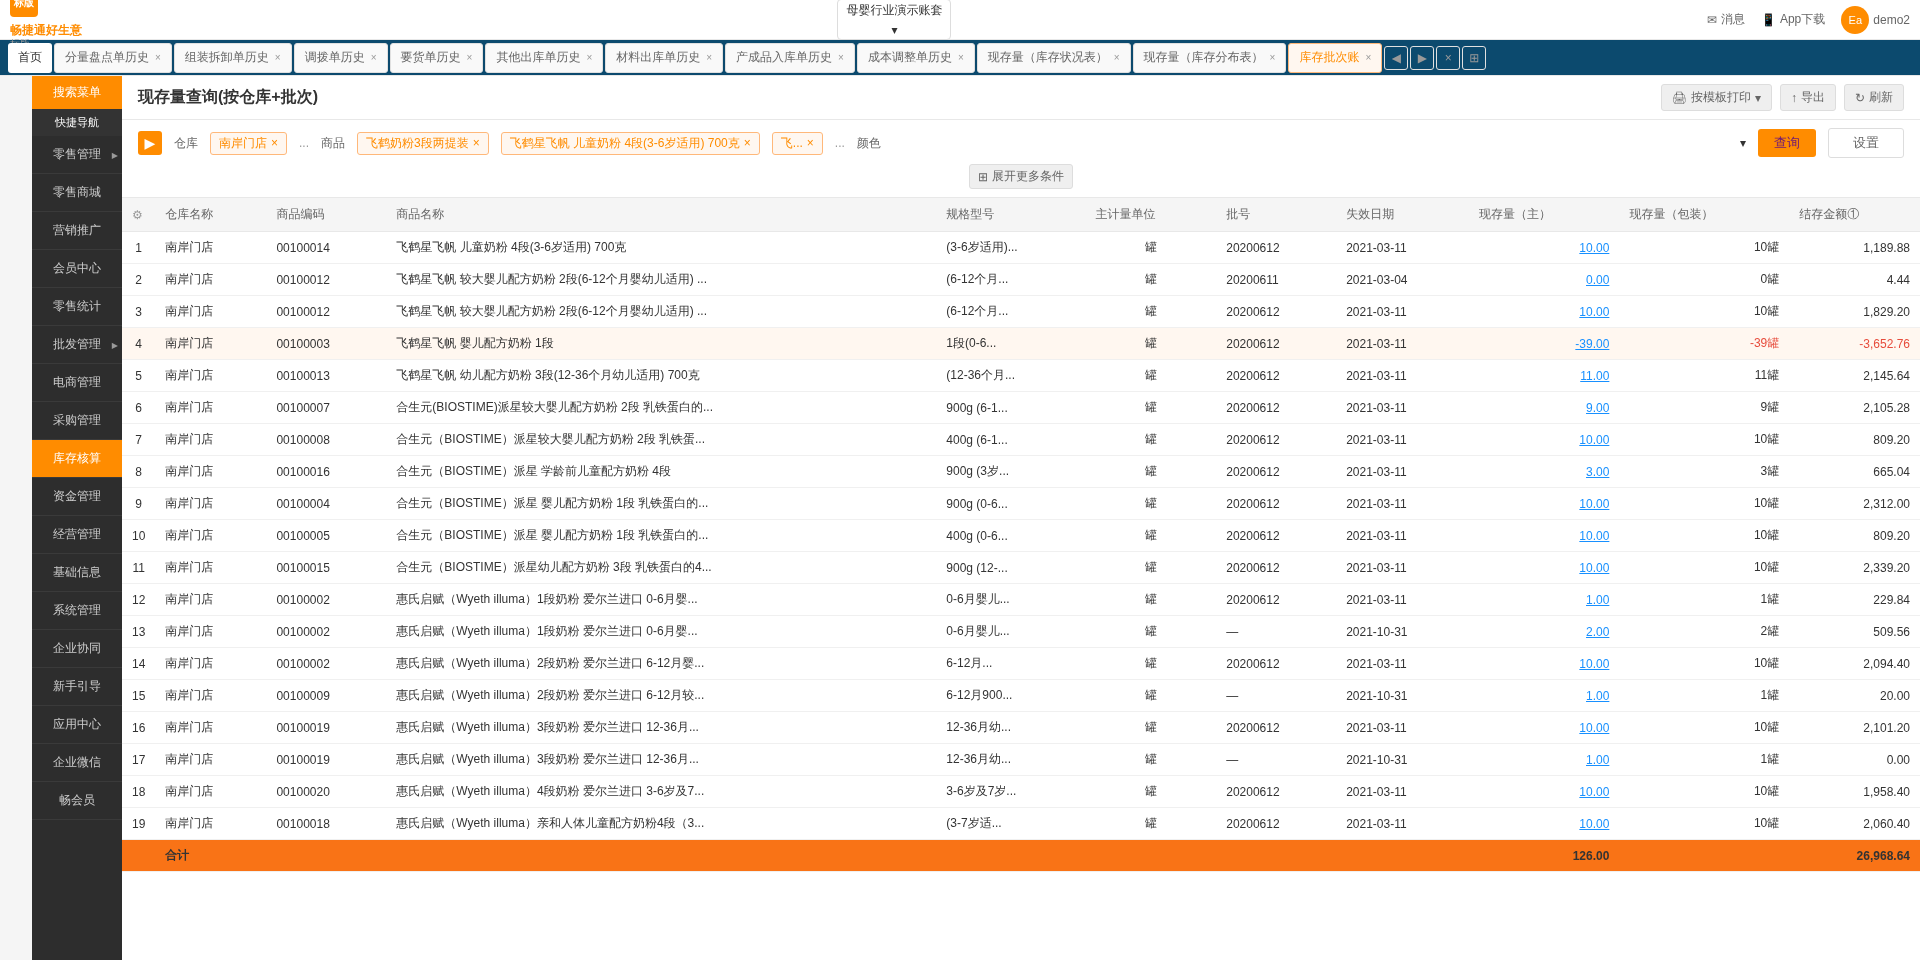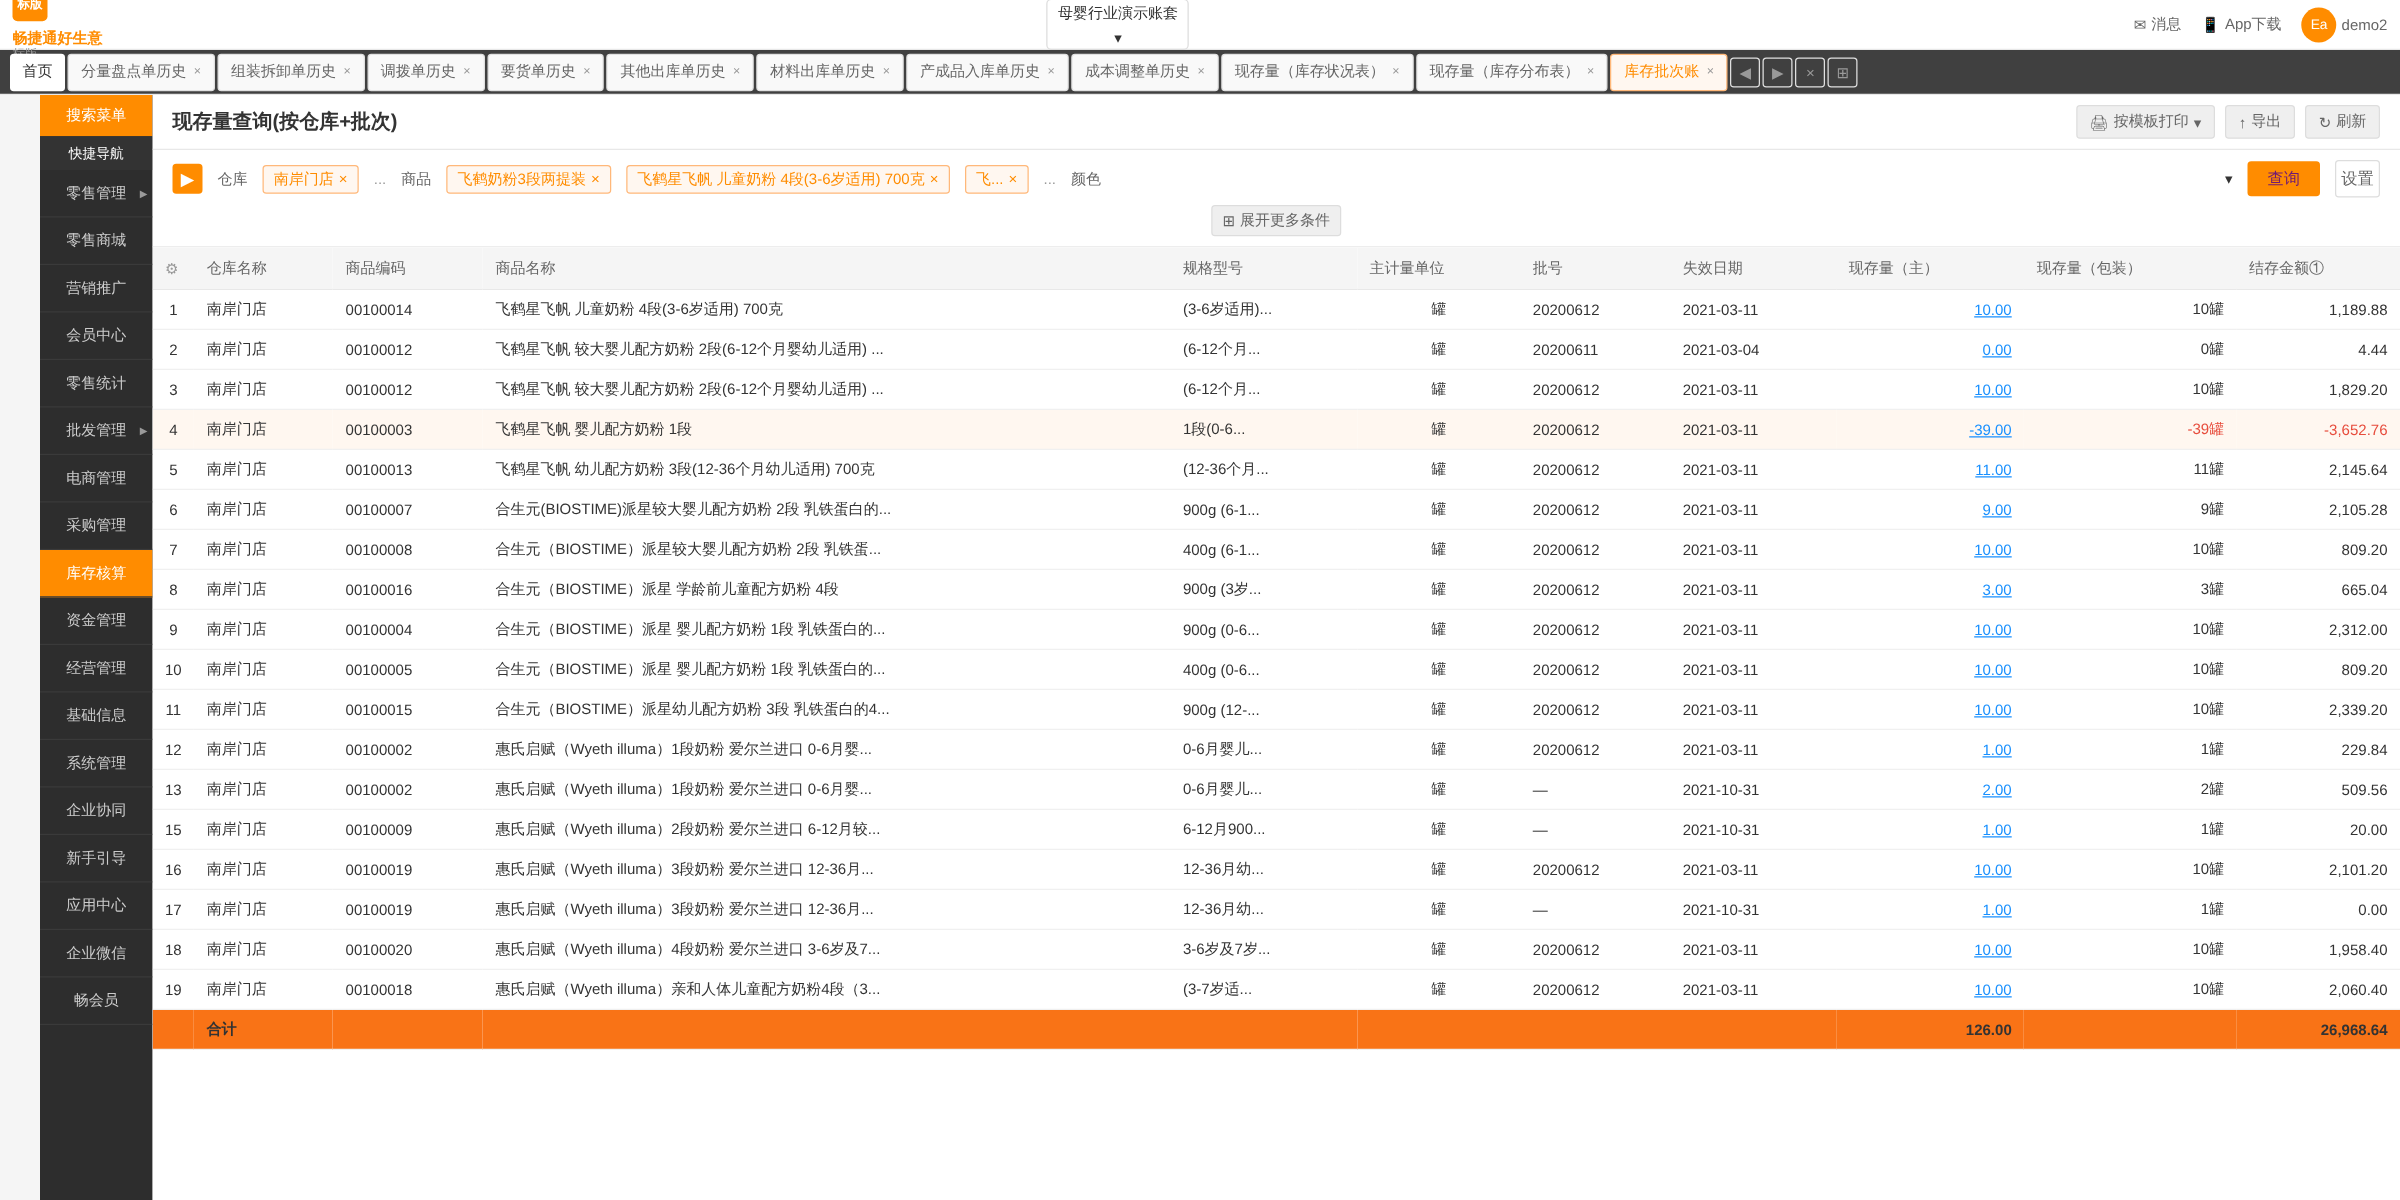--- a/index.html
+++ b/index.html
@@ -13,21 +13,21 @@
     }
     .logo-area { display: flex; align-items: flex-start; gap: 6px; flex-direction: column; }
     .logo-icon { width: 28px; height: 28px; background: #ff8c00; border-radius: 4px; display: flex; align-items: center; justify-content: center; color: #fff; font-size: 10px; font-weight: bold; }
     .dropdown-selector { display: flex; align-items: center; gap: 4px; font-size: 12px; color: #333; cursor: pointer; border: 1px solid #ddd; border-radius: 4px; padding: 2px 8px; flex-direction: column; }
     .header-right { display: flex; align-items: center; gap: 16px; font-size: 12px; color: #666; }
     .header-right-item { display: flex; align-items: center; gap: 4px; cursor: pointer; }
     .avatar { width: 28px; height: 28px; background: #ff8c00; border-radius: 50%; display: flex; align-items: center; justify-content: center; color: #fff; font-size: 11px; }
 
     
     .tab-bar {
-      display: flex; align-items: center; background: #404040; height: 36px;
+      display: flex; align-items: center; background: #0c4a6e; height: 36px;
       border-bottom: 1px solid #e8e8e8; padding: 0 8px; overflow: hidden;
       gap: 2px;
     }
     .tab-item {
       display: flex; align-items: center; gap: 4px; padding: 0 10px;
       height: 30px; border: 1px solid #e0e0e0; border-radius: 3px;
       cursor: pointer; white-space: nowrap; font-size: 12px; color: #666;
       background: #f9f9f9;
     }
     .tab-item.active { background: #fff7f0; color: #ff8c00; border-color: #ffb87a; }
@@ -69,21 +69,21 @@
     
     .filter-area { background: #fff; padding: 8px 16px; border-bottom: 1px solid #e8e8e8; }
     .filter-row { display: flex; align-items: center; gap: 12px; flex-wrap: wrap; margin-bottom: 6px; }
     .filter-expand { display: flex; align-items: center; justify-content: center; }
     .filter-label { font-size: 12px; color: #666; white-space: nowrap; }
     .filter-tag { display: inline-flex; align-items: center; gap: 4px; background: #fff7f0; border: 1px solid #ffb87a; border-radius: 3px; padding: 2px 8px; font-size: 12px; color: #ff8c00; }
     .filter-tag .close { color: #ff8c00; cursor: pointer; }
     .filter-more { color: #999; font-size: 12px; cursor: pointer; }
     .expand-btn { display: flex; align-items: center; gap: 4px; color: #666; font-size: 12px; cursor: pointer; border: 1px solid #ddd; border-radius: 3px; padding: 3px 8px; }
     .btn-query { background: #ff8c00; color: #701a75; border: none; border-radius: 3px; padding: 5px 16px; cursor: pointer; font-size: 13px; }
-    .btn-set { background: #fff; color: #666; border: 1px solid #ddd; border-radius: 3px; padding: 5px 4px; cursor: pointer; font-size: 13px; }
+    .btn-set { background: #fff; color: #666; border: 1px solid #ddd; border-radius: 3px; padding: 5px 24px; cursor: pointer; font-size: 13px; }
     .orange-arrow { width: 24px; height: 24px; background: #ff8c00; color: #fff; border-radius: 3px; display: flex; align-items: center; justify-content: center; cursor: pointer; font-size: 14px; }
 
     
     .table-container { flex: 1; overflow: auto; background: #fff; }
     table { width: 100%; border-collapse: collapse; font-size: 12px; }
     thead tr { background: #f5f5f5; }
     thead th { padding: 8px 10px; text-align: left; border-bottom: 1px solid #e8e8e8; color: #666; font-weight: normal; white-space: nowrap; position: sticky; top: 0; background: #f5f5f5; z-index: 1; }
     tbody tr { border-bottom: 1px solid #f0f0f0; }
     tbody tr.highlight { background: #fff7f0; }
     tbody td { padding: 7px 10px; color: #333; white-space: nowrap; }
@@ -458,20 +458,33 @@
               <td>惠氏启赋（Wyeth illuma）1段奶粉 爱尔兰进口 0-6月婴...</td>
               <td>0-6月婴儿...</td>
               <td class="col-center">罐</td>
               <td>—</td>
               <td>2021-10-31</td>
               <td class="text-link col-right">2.00</td>
               <td class="col-right">2罐</td>
               <td class="col-right">509.56</td>
             </tr>
             <tr>
+              <td class="col-center">14</td>
+              <td>南岸门店</td>
+              <td>00100002</td>
+              <td>惠氏启赋（Wyeth illuma）2段奶粉 爱尔兰进口 6-12月婴...</td>
+              <td>6-12月...</td>
+              <td class="col-center">罐</td>
+              <td>20200612</td>
+              <td>2021-03-11</td>
+              <td class="text-link col-right">10.00</td>
+              <td class="col-right">10罐</td>
+              <td class="col-right">2,094.40</td>
+            </tr>
+            <tr>
               <td class="col-center">15</td>
               <td>南岸门店</td>
               <td>00100009</td>
               <td>惠氏启赋（Wyeth illuma）2段奶粉 爱尔兰进口 6-12月较...</td>
               <td>6-12月900...</td>
               <td class="col-center">罐</td>
               <td>—</td>
               <td>2021-10-31</td>
               <td class="text-link col-right">1.00</td>
               <td class="col-right">1罐</td>

